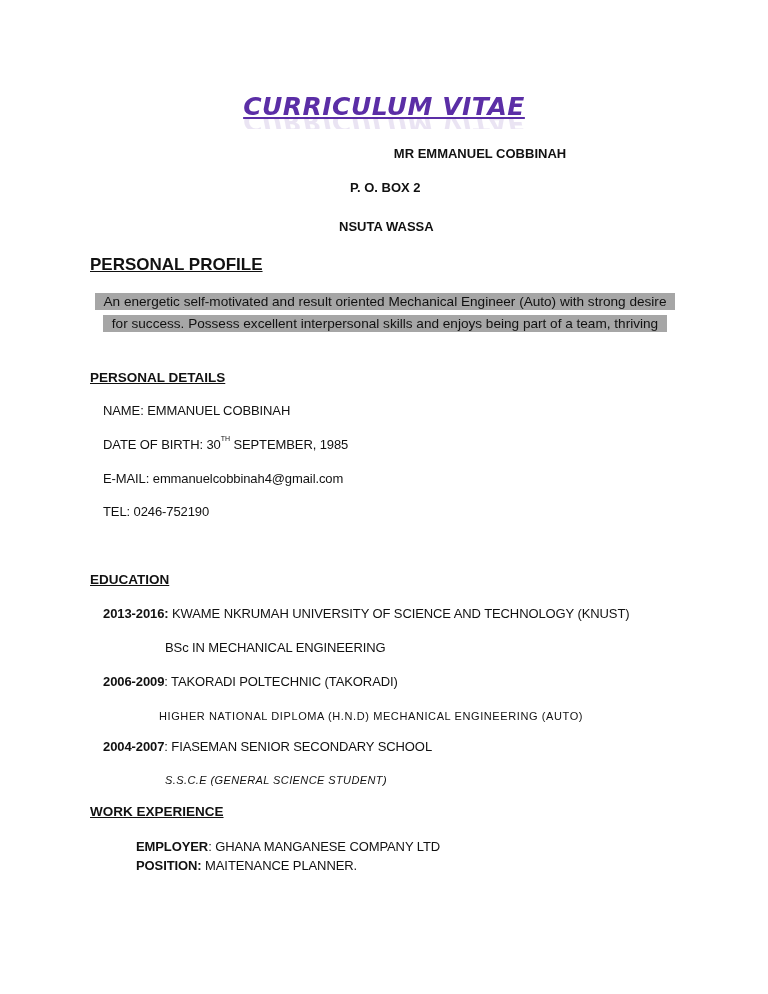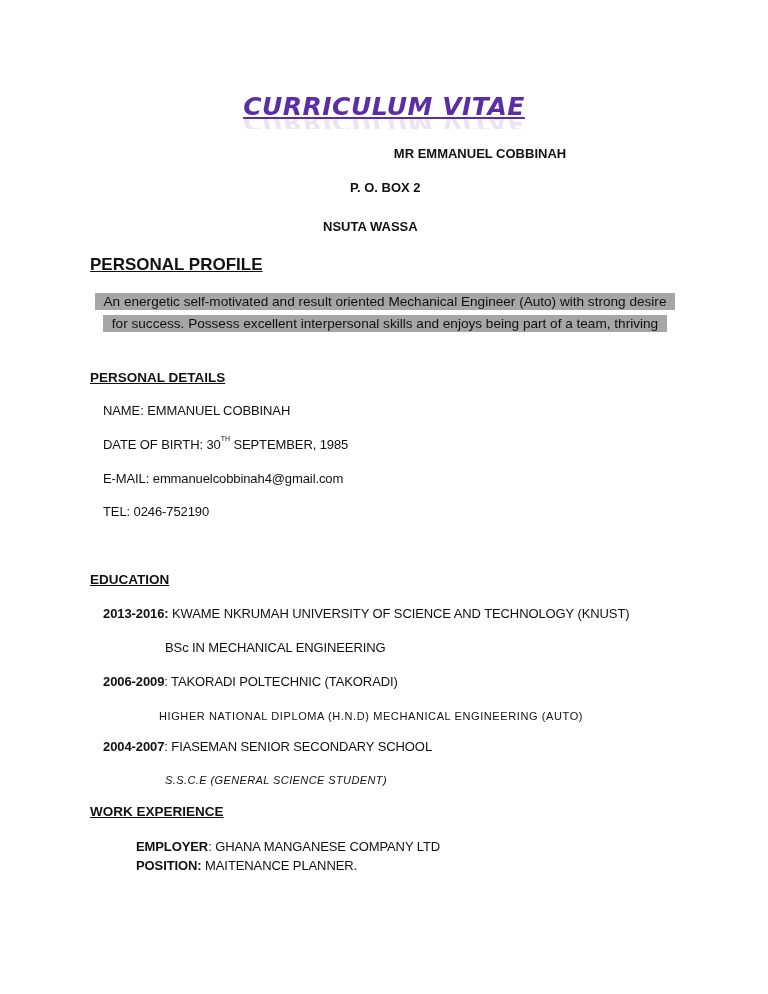--- a/index.html
+++ b/index.html
@@ -118,21 +118,21 @@
 
   <div class="abs title">
     <span class="title-text">CURRICULUM VITAE</span>
   </div>
   <div class="abs title-reflect">
     <span>CURRICULUM VITAE</span>
   </div>
 
   <div class="abs center-line" style="top:146px; padding-left:96px;">MR EMMANUEL COBBINAH</div>
   <div class="abs center-line" style="top:180px; padding-left:236px; text-align:left; width:auto; left:114px;">P. O. BOX 2</div>
-  <div class="abs center-line" style="top:219px; text-align:right; width:auto; left:323px;">NSUTA WASSA</div>
+  <div class="abs center-line" style="top:219px; text-align:right; width:auto; left:339px;">NSUTA WASSA</div>
 
   <div class="abs section-head h-large" style="top:255px;">PERSONAL PROFILE</div>
 
   <div class="abs profile">
     <span class="hl">An energetic self-motivated and result oriented Mechanical Engineer (Auto) with strong desire</span><br>
     <span class="hl">for success.  Possess excellent interpersonal skills and enjoys being part of a team, thriving</span><br>
   </div>
 
   <div class="abs section-head h-small" style="top:370px;">PERSONAL DETAILS</div>
   <div class="abs line" style="top:403px;">NAME: EMMANUEL COBBINAH</div>

